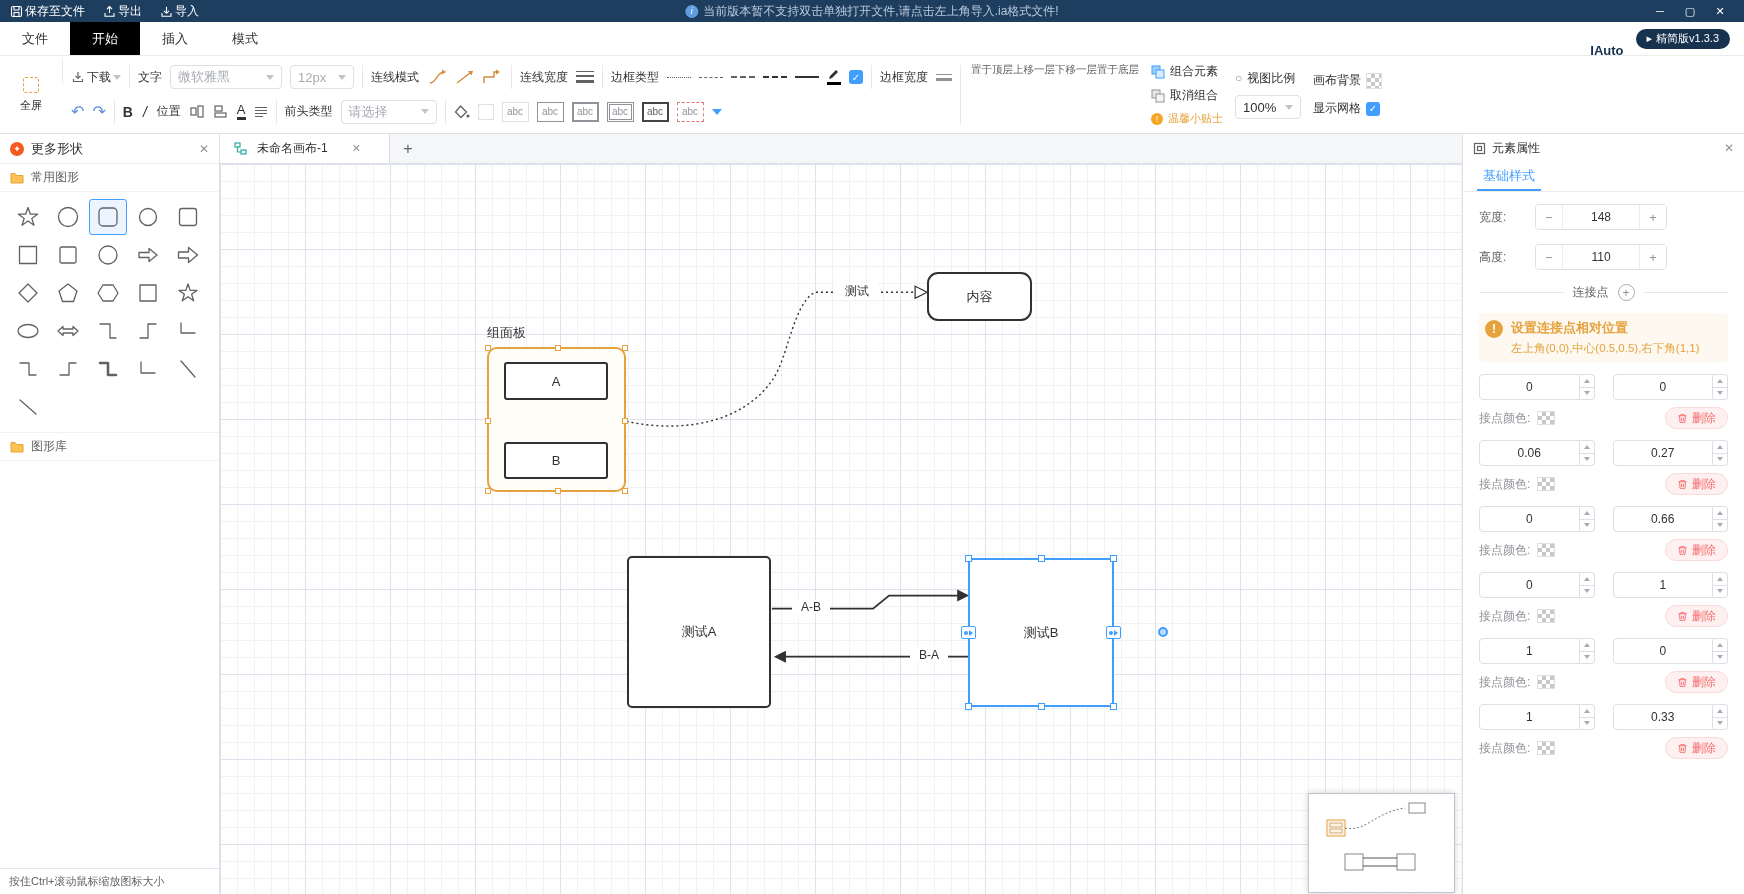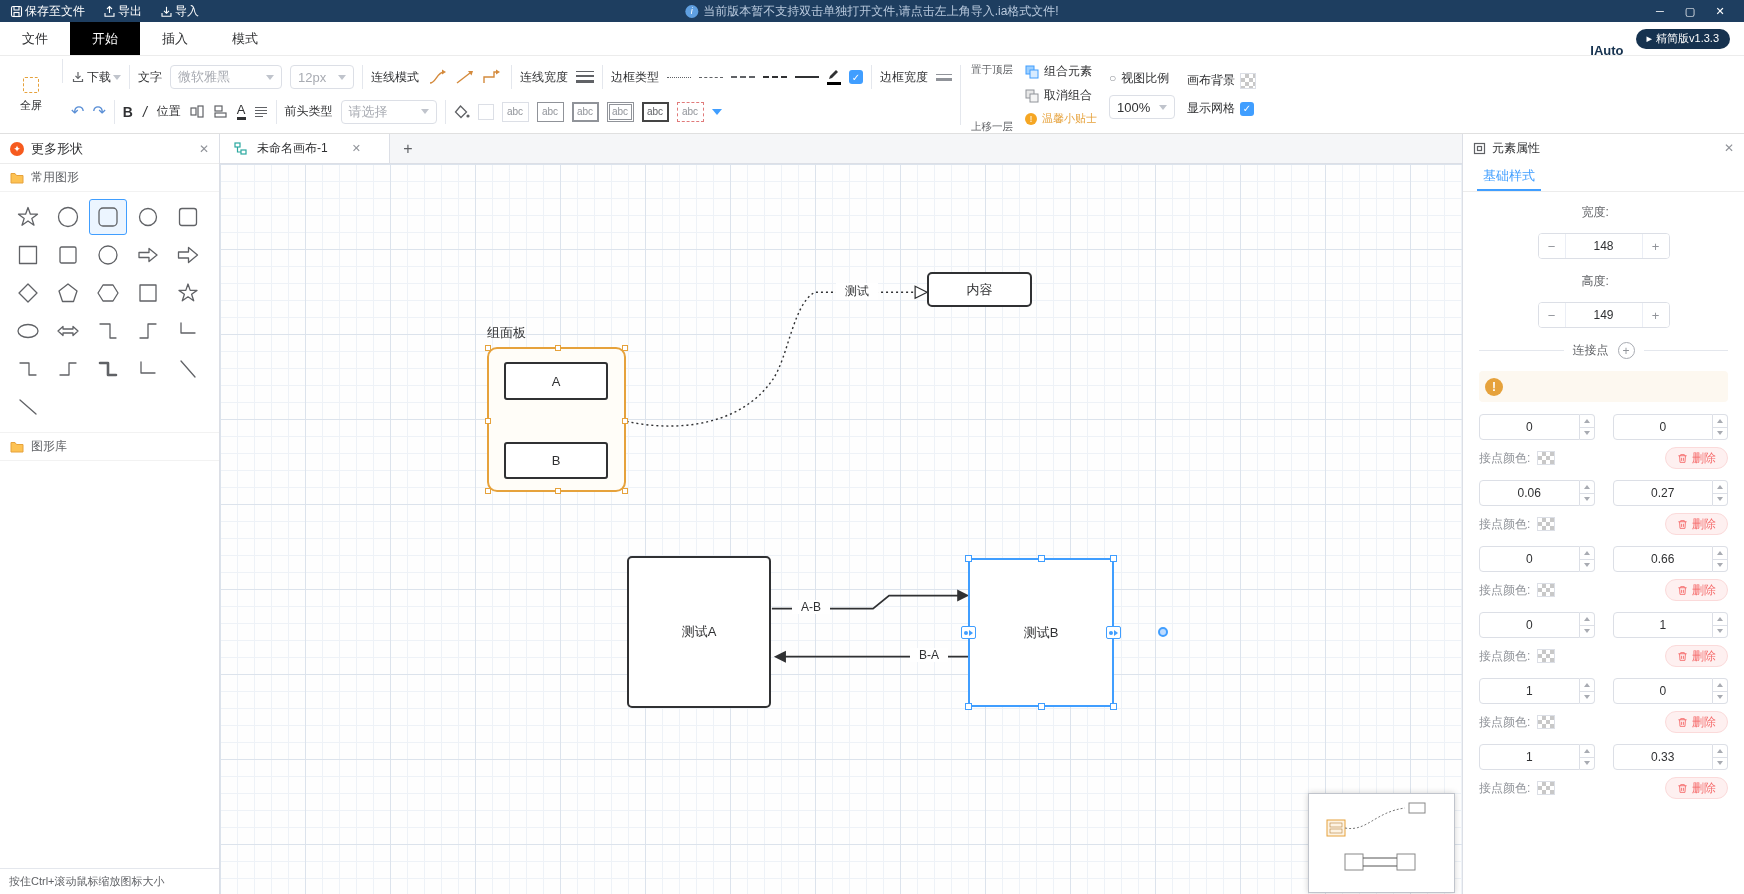--- a/index.html
+++ b/index.html
@@ -46,21 +46,21 @@
   .checkbox { width:14px; height:14px; background:#409eff; border-radius:3px; color:#fff; font-size:10px; display:flex; align-items:center; justify-content:center; flex:none; }
   .fmt-b { font-weight:bold; font-size:14px; }
   .fmt-i { font-style:italic; font-size:14px; padding:0 2px; }
   .fmt-a { font-size:13px; border-bottom:3px solid #303133; line-height:1.1; }
   .undo, .redo { font-size:16px; color:#5a8fd6; line-height:1; }
   .abc-box { width:27px; height:20px; display:flex; align-items:center; justify-content:center; font-size:10px; color:#909399; background:#fff; }
   .abc-1 { border:1px solid #dcdfe6; } .abc-2 { border:1px solid #909399; }
   .abc-3 { border:2px solid #909399; } .abc-4 { border:3px double #909399; }
   .abc-5 { border:2px solid #444; color:#606266; } .abc-6 { border:1px dashed #e07a7a; }
   .more-caret { width:0; height:0; border-left:5px solid transparent; border-right:5px solid transparent; border-top:6px solid #409eff; }
-  .layer-block { display:flex; flex-direction:column; justify-content:space-between; padding:4px 2px; font-size:10.5px; color:#606266; flex:none;gap:43px; }
+  .layer-block { display:flex; flex-direction:row; justify-content:space-between; padding:4px 2px; font-size:10.5px; color:#606266; flex:none; }
   .group-block { display:flex; flex-direction:column; justify-content:space-between; padding:4px 2px; flex:none; }
   .gb-item { display:flex; align-items:center; gap:5px; font-size:12px; }
   .tips { color:#e6a23c; font-size:11px; }
   .tips-icon { width:12px; height:12px; border-radius:50%; background:#f5a623; color:#fff; font-size:9px; display:flex; align-items:center; justify-content:center; }
   .view-block, .bg-block { display:flex; flex-direction:column; justify-content:space-evenly; padding:2px; flex:none; }
   .vb-row { display:flex; align-items:center; gap:5px; font-size:12px; }
   .ring-icon { color:#909399; font-size:12px; }
   .checker { background-image:conic-gradient(#c8c8c8 25%, #fff 0 50%, #c8c8c8 0 75%, #fff 0); background-size:8px 8px; }
   .bg-swatch { width:16px; height:16px; border:1px solid #dcdfe6; }
 
@@ -106,21 +106,21 @@
   .cw-tri { width:0; height:0; border-top:3px solid transparent; border-bottom:3px solid transparent; border-left:4px solid #409eff; }
   .float-dot { position:absolute; width:10px; height:10px; border-radius:50%; border:2px solid #409eff; background:#bfdcff; }
   .minimap { position:absolute; left:1088px; top:629px; width:147px; height:100px; background:#fff; border:1px solid #c0c4cc; box-shadow:0 0 6px rgba(0,0,0,.18); }
 
   
   .rightpanel { width:282px; border-left:1px solid #dcdfe6; background:#fff; display:flex; flex-direction:column; flex:none; overflow:hidden; }
   .rp-header { height:28px; display:flex; align-items:center; gap:6px; padding:0 10px; font-size:12px; }
   .rp-tabs { height:30px; border-bottom:1px solid #ececec; display:flex; padding:0 14px; }
   .rp-tab { color:#409eff; font-size:13px; border-bottom:2px solid #409eff; display:flex; align-items:center; padding:0 6px; }
   .rp-body { flex:1; overflow:hidden; padding:12px 16px 0; }
-  .size-row { display:flex; align-items:center; gap:12px; margin-bottom:14px;flex-direction:column; }
+  .size-row { display:flex; align-items:center; gap:12px; margin-bottom:14px; }
   .size-label { width:44px; font-size:12px; color:#606266; }
   .stepper { display:flex; align-items:stretch; height:26px; width:132px; border:1px solid #dcdfe6; border-radius:4px; overflow:hidden; }
   .st-btn { width:26px; display:flex; align-items:center; justify-content:center; color:#909399; font-size:13px; background:#fff; }
   .st-val { flex:1; display:flex; align-items:center; justify-content:center; border-left:1px solid #ebeef5; border-right:1px solid #ebeef5; font-size:12px; }
   .cp-divider { display:flex; align-items:center; gap:9px; margin:4px 0 12px; color:#606266; font-size:12px; }
   .cp-divider .line { flex:1; height:1px; background:#e4e7ed; }
   .cp-plus { width:17px; height:17px; border:1px solid #a8abb2; border-radius:50%; display:flex; align-items:center; justify-content:center; color:#909399; font-size:12px; line-height:1; }
   .warn { display:flex; gap:8px; align-items:flex-start; margin-bottom:12px; background:#fdf8f0; border-radius:4px; padding:6px 6px; }
   .warn-icon { width:18px; height:18px; border-radius:50%; background:#e6a23c; color:#fff; font-size:12px; font-weight:bold; display:flex; align-items:center; justify-content:center; flex:none; margin-top:1px; }
   .warn-title { color:#e6a23c; font-size:13px; font-weight:bold; margin-bottom:4px; }
@@ -571,21 +571,21 @@
         <span class="handle orange" style="left:-4px;top:69px" data-interactable="true"></span>
         <span class="handle orange" style="right:-4px;top:69px" data-interactable="true"></span>
       </div>
       <div class="node inner-box" style="left:284px;top:198px;width:104px;height:38px" data-interactable="true">
           <span data-interactable="false">A</span>
         </div>
       <div class="node inner-box" style="left:284px;top:278px;width:104px;height:37px" data-interactable="true">
           <span data-interactable="false">B</span>
         </div>
 
-      <div class="node" style="left:707px;top:108px;width:105px;height:35px;border:2px solid #303133;border-radius:5px" data-interactable="true">
+      <div class="node" style="left:707px;top:108px;width:105px;height:49px;border:2px solid #303133;border-radius:11px" data-interactable="true">
           <span data-interactable="false">内容</span>
         </div>
       <div class="edge-label" style="left:616px;top:119px;width:42px" data-interactable="true">测试</div>
 
       <div class="node" style="left:407px;top:392px;width:144px;height:152px;border:2px solid #303133;border-radius:5px" data-interactable="true">
           <span data-interactable="false">测试A</span>
         </div>
 
       <div class="node" style="left:748px;top:394px;width:146px;height:149px;border:2px solid #409eff" data-interactable="true">
         <span data-interactable="false">测试B</span>
@@ -645,34 +645,38 @@
         <div class="stepper" data-interactable="false">
           <span class="st-btn" data-interactable="true">−</span>
           <span class="st-val" data-interactable="true">148</span>
           <span class="st-btn" data-interactable="true">+</span>
         </div>
       </div>
       <div class="size-row">
         <span class="size-label" data-interactable="false">高度:</span>
         <div class="stepper" data-interactable="false">
           <span class="st-btn" data-interactable="true">−</span>
-          <span class="st-val" data-interactable="true">149</span>
+          <span class="st-val" data-interactable="true">110</span>
           <span class="st-btn" data-interactable="true">+</span>
         </div>
       </div>
 
       <div class="cp-divider">
         <span class="line" data-interactable="false"></span>
         <span data-interactable="false">连接点</span>
         <span class="cp-plus" data-interactable="true">+</span>
         <span class="line" data-interactable="false"></span>
       </div>
 
       <div class="warn" data-interactable="false">
         <span class="warn-icon" data-interactable="false">!</span>
+        <div>
+          <div class="warn-title" data-interactable="false">设置连接点相对位置</div>
+          <div class="warn-sub" data-interactable="false">左上角(0,0),中心(0.5,0.5),右下角(1,1)</div>
+        </div>
       </div>
 
       <div class="pt-group" data-interactable="false">
         <div class="pt-inputs">
           <span class="num-wrap">
               <input class="num-input" readonly="" data-interactable="true" value="0" style="">
               <span class="spin">
                 <span data-interactable="true">
                   <i class="tri-up"></i>
                 </span>

